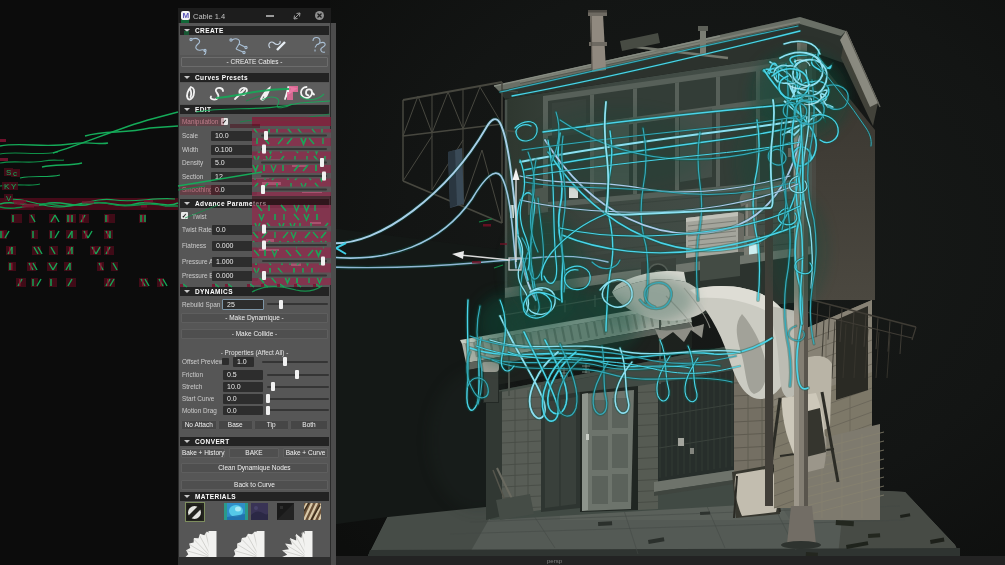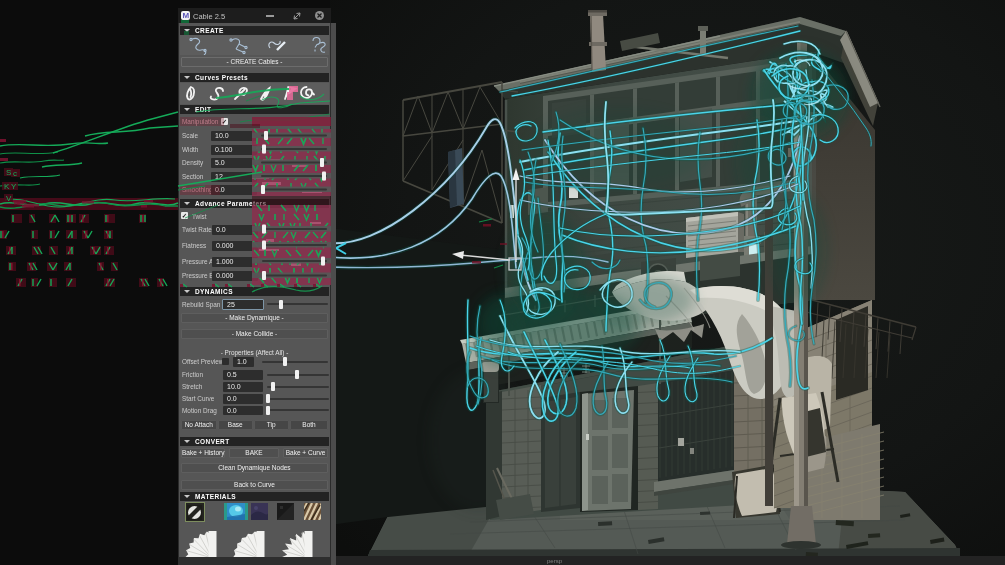--- a/index.html
+++ b/index.html
@@ -571,21 +571,21 @@
       <polygon points="452,254 464,251 463,259" fill="#e8e8e8" fill-opacity="1.0"></polygon>
       <rect x="509" y="258" width="12" height="12" fill="none" stroke="#c9ced2" stroke-width="1.3"></rect>
       <rect x="330" y="556" width="675" height="9" fill="#232323" fill-opacity="1.0" rx="0"></rect>
       <text x="547" y="563" font-family="Liberation Sans" font-size="6" fill="#808080">persp</text>
       <rect x="331" y="23" width="5" height="542" fill="#4c4c4c" fill-opacity="1.0" rx="0"></rect>
     </svg>
     <div class="abs" style="left:178px;top:8px;width:153px;height:557px;background:#565656;border:1px solid #2b2b2b"></div>
     <div class="abs" style="left:178px;top:8px;width:153px;height:15px;background:#1d1d1d"></div>
     <div class="abs" style="left:181px;top:11px;width:9px;height:9px;background:#f2f2f2;border-radius:2px"></div>
     <div class="abs" style="left:182.5px;top:11px;color:#5b55b8;font-size:8px;font-weight:bold;line-height:9px">M</div>
-    <div class="abs" style="left:193px;top:11.5px;color:#c2c2c2;font-size:7.5px;line-height:9px">Cable 2.5</div>
+    <div class="abs" style="left:193px;top:11.5px;color:#c2c2c2;font-size:7.5px;line-height:9px">Cable 1.4</div>
     <div class="abs" style="left:266px;top:15px;width:8px;height:1.5px;background:#9a9a9a"></div>
     <svg class="abs" style="left:291px;top:10px" width="12" height="12">
       <path d="M3,9 L9,3 M9,3 l-3.5,0.5 M9,3 l-0.5,3.5 M3,9 l3.5,-0.5 M3,9 l0.5,-3.5" stroke="#9a9a9a" stroke-width="1" fill="none"></path>
     </svg>
     <div class="abs" style="left:315px;top:11px;width:9px;height:9px;background:#8f8f8f;border-radius:50%"></div>
     <svg class="abs" style="left:315px;top:11px" width="9" height="9">
       <path d="M2.5,2.5 L6.5,6.5 M6.5,2.5 L2.5,6.5" stroke="#1d1d1d" stroke-width="1.3"></path>
     </svg>
     <div class="hdr" style="top:25.5px"><span>CREATE</span></div>
     <div class="tri" style="left:184px;top:28.5px"></div>

